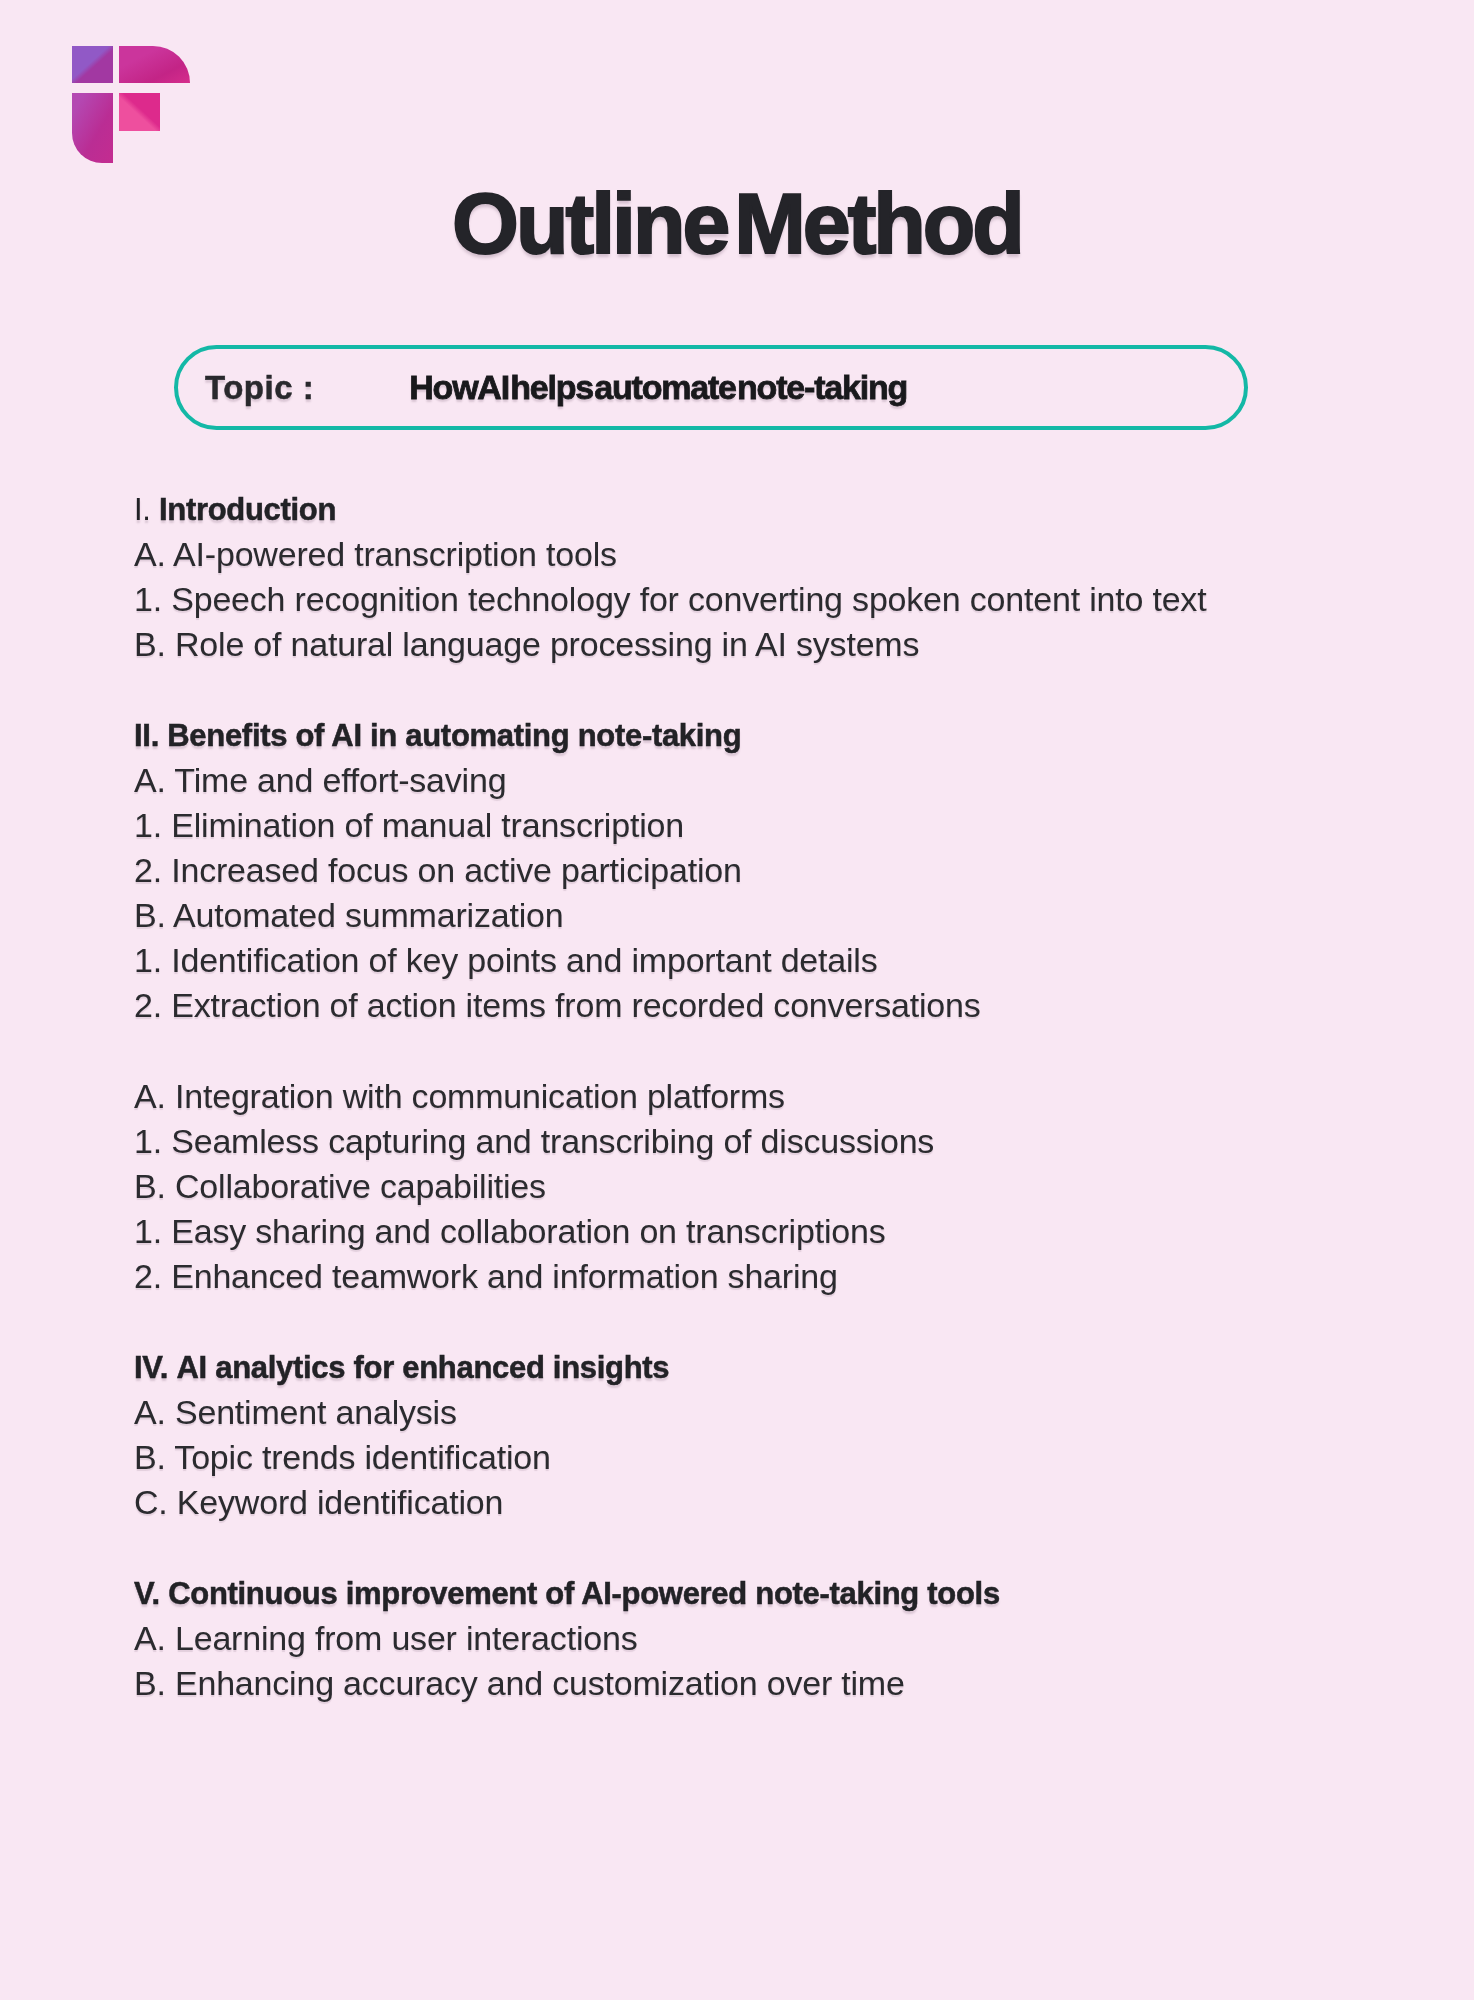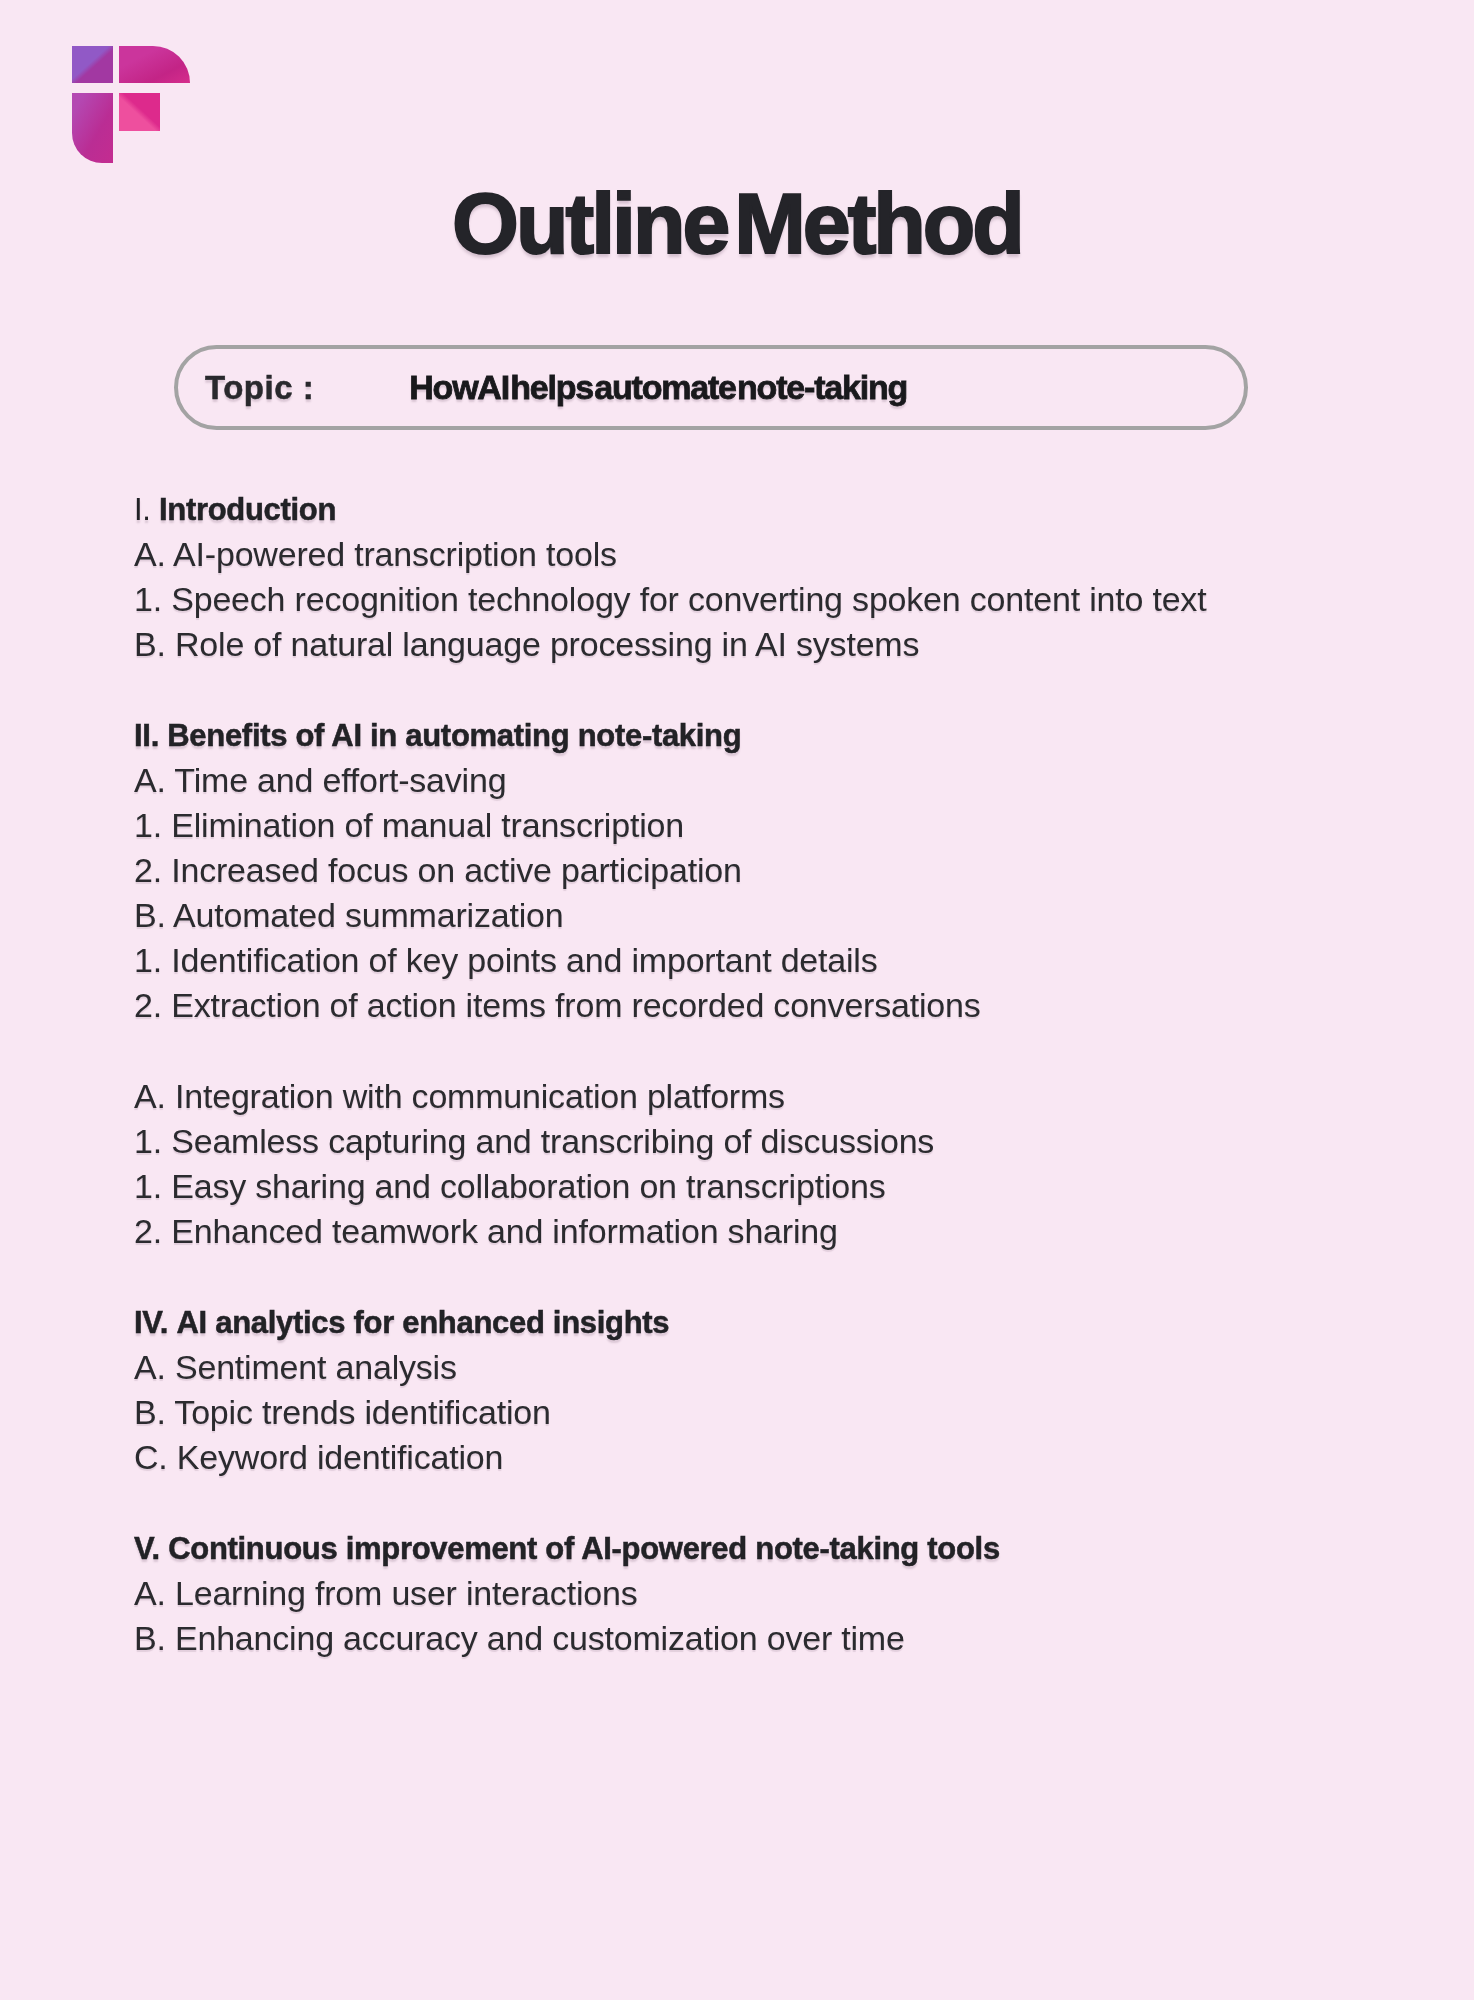--- a/index.html
+++ b/index.html
@@ -25,21 +25,21 @@
     position:absolute; left:0; top:180px; width:100%; margin:0;
     text-align:center; font-size:86px; line-height:1; font-weight:700;
     letter-spacing:-3px; word-spacing:-14px; color:#242429;
     -webkit-text-stroke:2px #242429;
     text-shadow:0 4px 3px rgba(100,70,95,0.25);
   }
 
   
   .topic-pill {
     position:absolute; left:174px; top:345px; width:1066px; height:77px;
-    border:4px solid #a3a3a3; border-radius:44px;
+    border:4px solid #14b8a6; border-radius:44px;
     display:flex; align-items:center; background:transparent;
   }
   .topic-label {
     margin-left:27px; font-size:33px; font-weight:700; letter-spacing:0.5px;
     color:#29292d; -webkit-text-stroke:0.5px #29292d;
     text-shadow:0 3px 2px rgba(100,70,95,0.2);
   }
   .topic-value {
     margin-left:95px; font-size:34px; font-weight:700;
     letter-spacing:-1.2px; word-spacing:-7px; color:#19191c;
@@ -100,20 +100,21 @@
           <div class="item">2. Increased focus on active participation</div>
           <div class="item">B. Automated summarization</div>
           <div class="item">1. Identification of key points and important details</div>
           <div class="item">2. Extraction of action items from recorded conversations</div>
         </div>
   </section>
       <section class="section">
     <div class="items">
           <div class="item">A. Integration with communication platforms</div>
           <div class="item">1. Seamless capturing and transcribing of discussions</div>
+          <div class="item">B. Collaborative capabilities</div>
           <div class="item">1. Easy sharing and collaboration on transcriptions</div>
           <div class="item">2. Enhanced teamwork and information sharing</div>
         </div>
   </section>
       <section class="section">
     <div class="heading"><span class="sec-prefix">IV.&nbsp;</span><span class="sec-title">AI analytics for enhanced insights</span></div>
     <div class="items">
           <div class="item">A. Sentiment analysis</div>
           <div class="item">B. Topic trends identification</div>
           <div class="item">C. Keyword identification</div>

